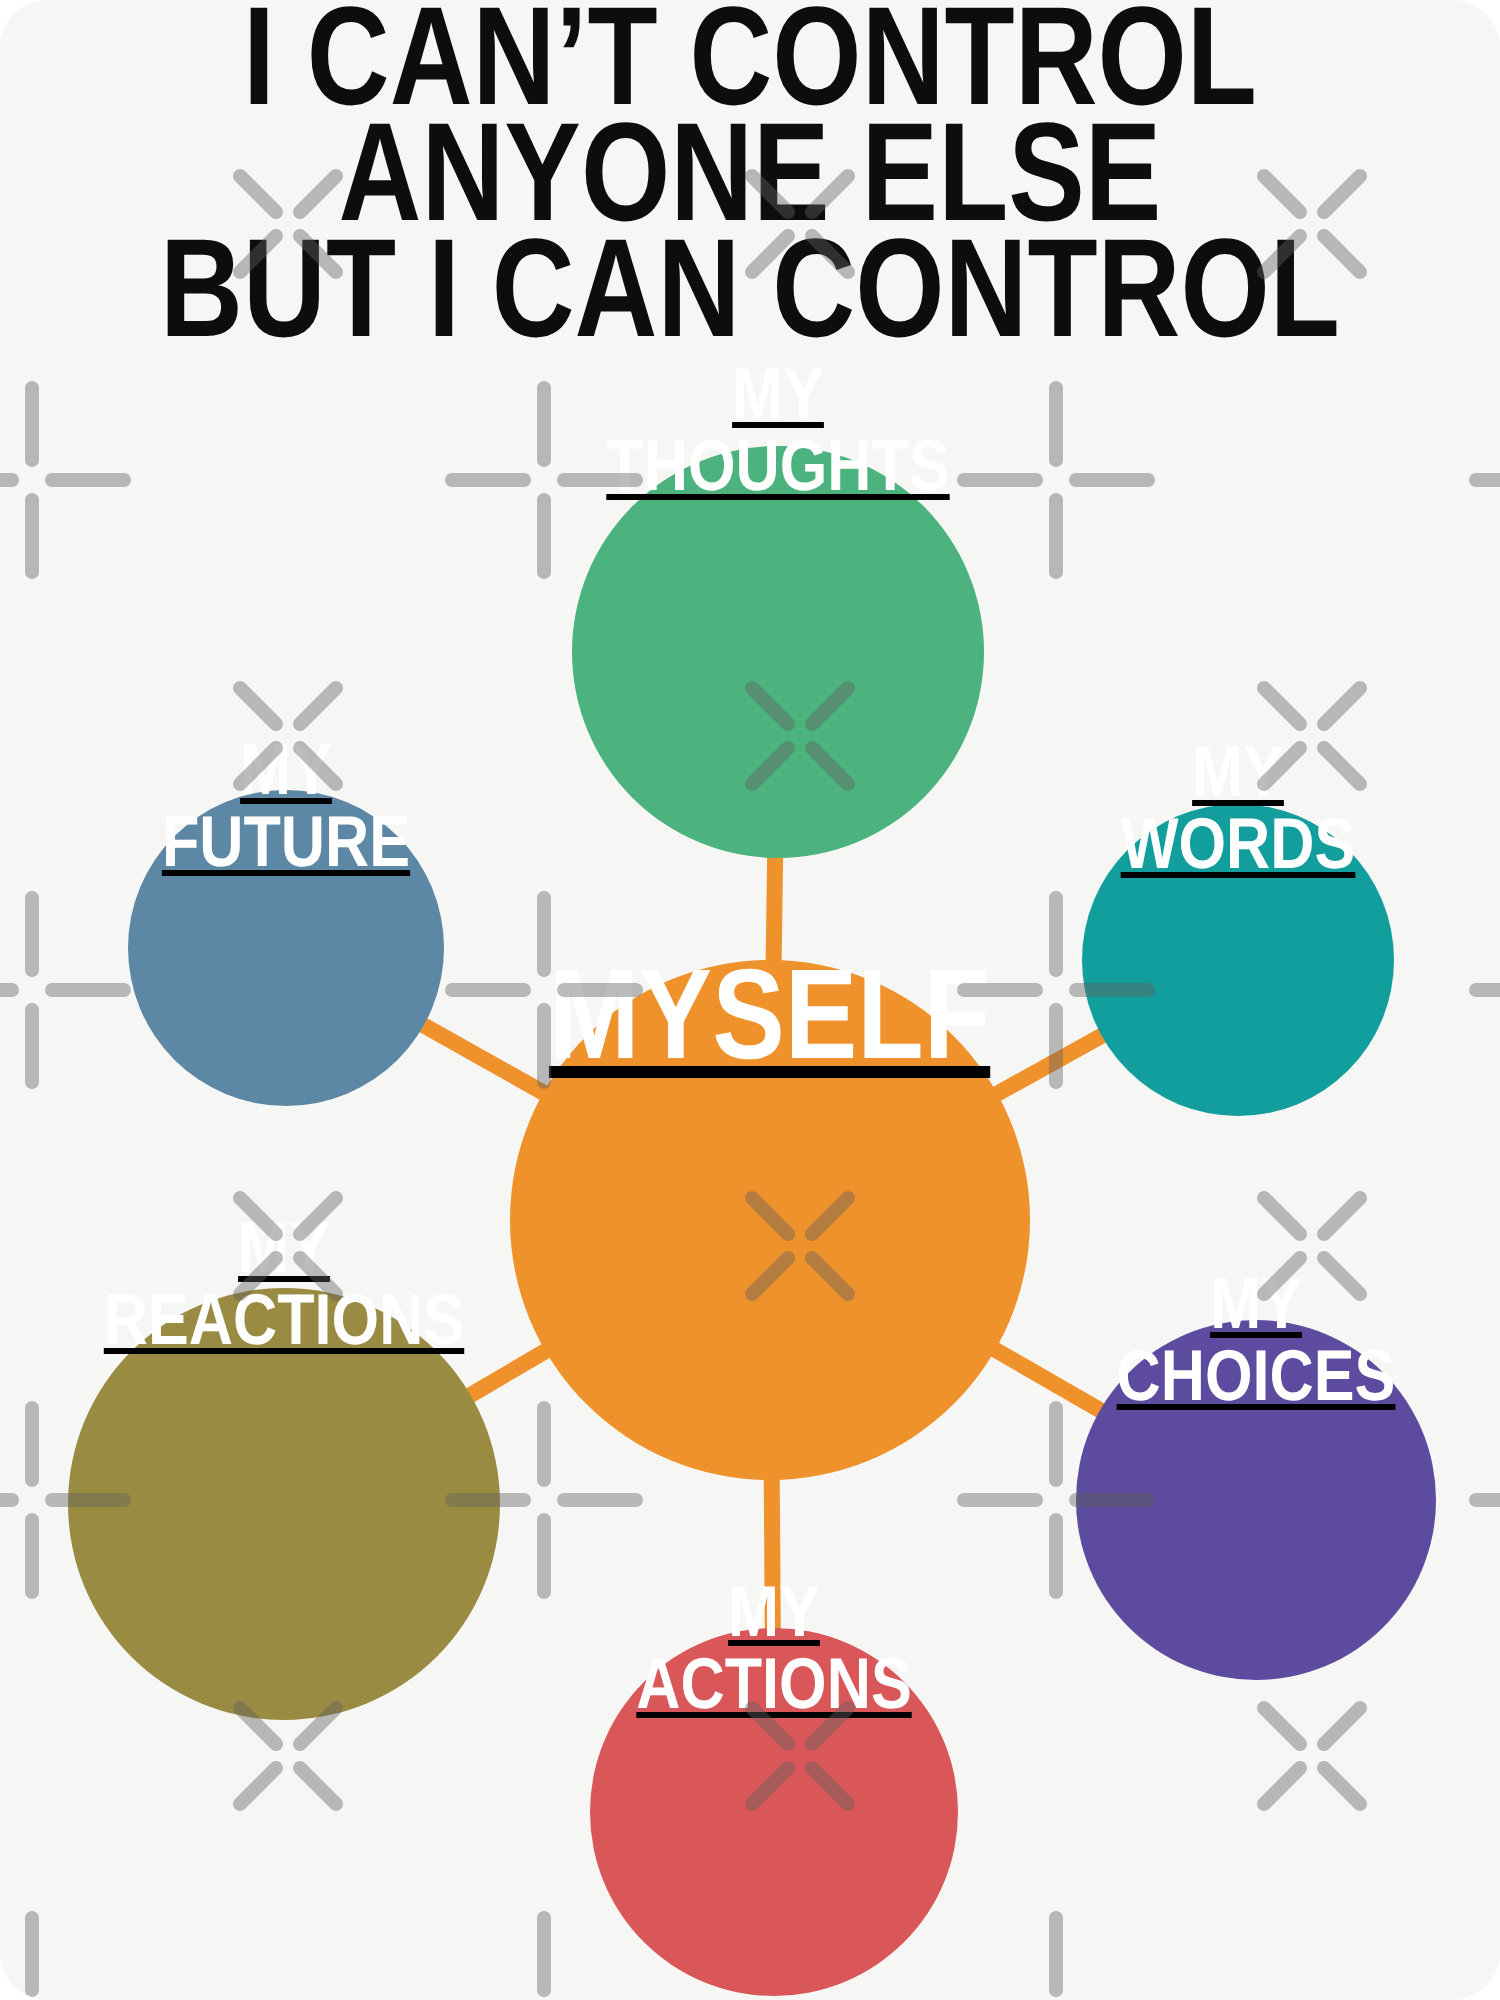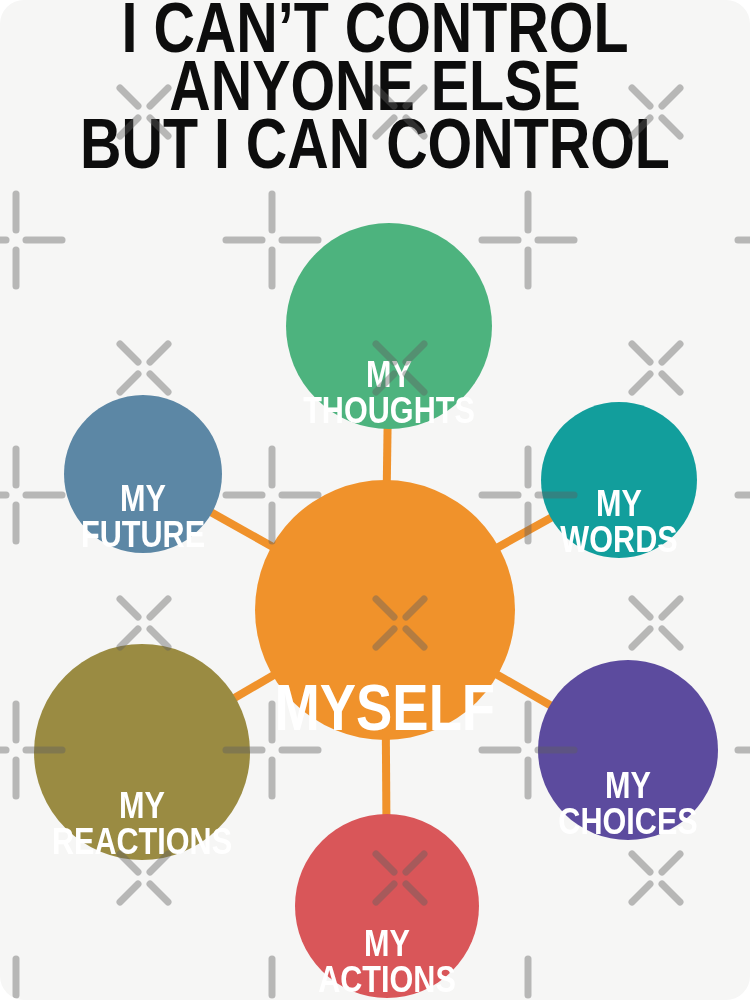--- a/index.html
+++ b/index.html
@@ -30,23 +30,24 @@
   }
   
   .connectors{
     position:absolute;top:0;left:0;z-index:1;
   }
   
   .circle{
     position:absolute;
     border-radius:50%;
     display:flex;
-    align-items:flex-end;
+    align-items:flex-start;
     justify-content:center;
     z-index:2;
+    text-decoration:underline;
   }
   .lbl{
     color:#FFFFFF;
     font-weight:700;
     text-align:center;
     line-height:36px;
     font-size:36px;
     transform:scaleX(0.85);
     transform-origin:50% 50%;
     white-space:nowrap;

